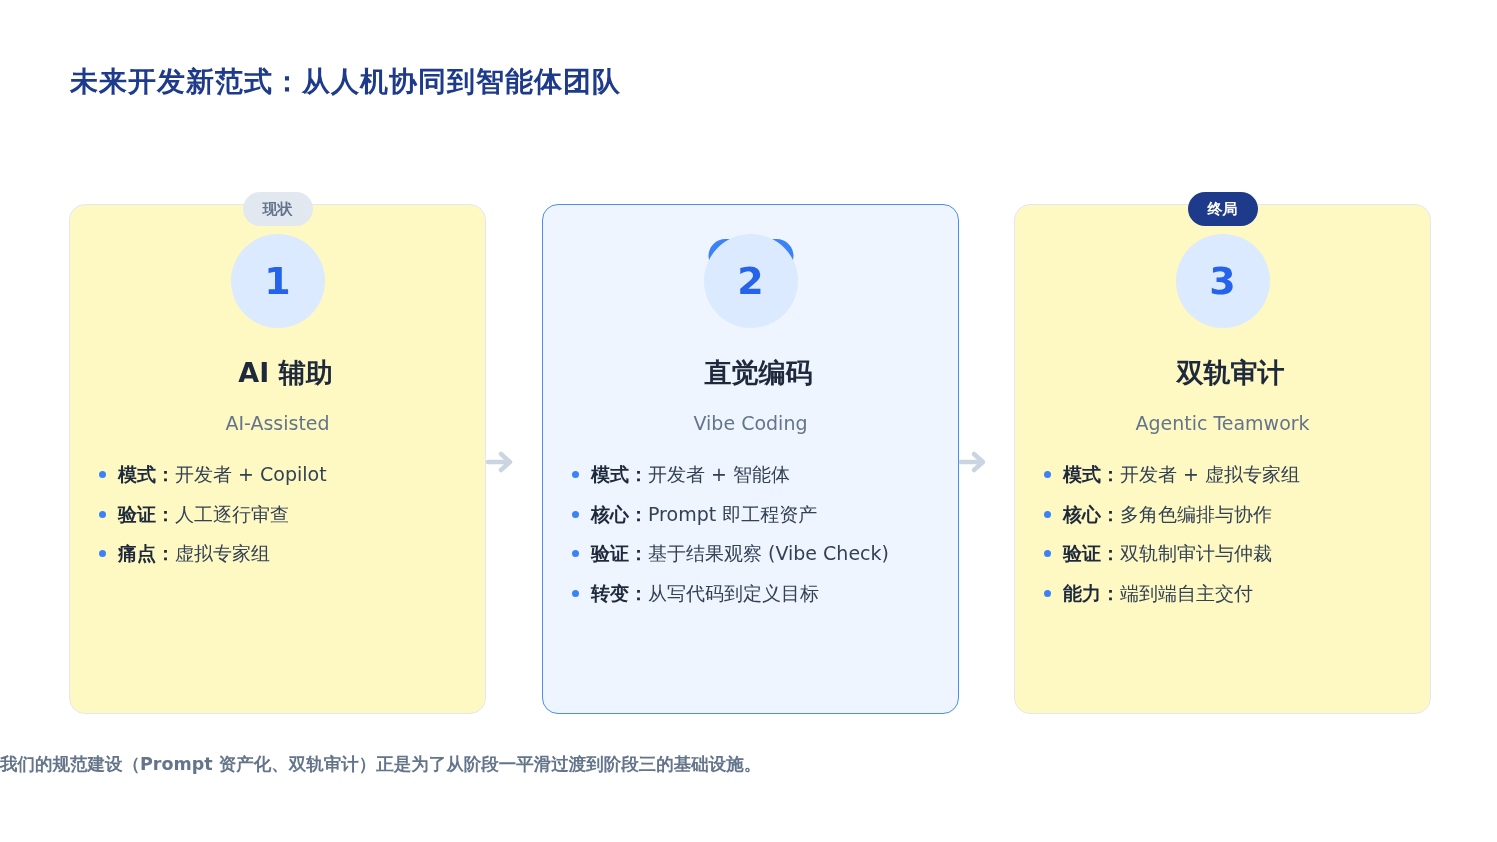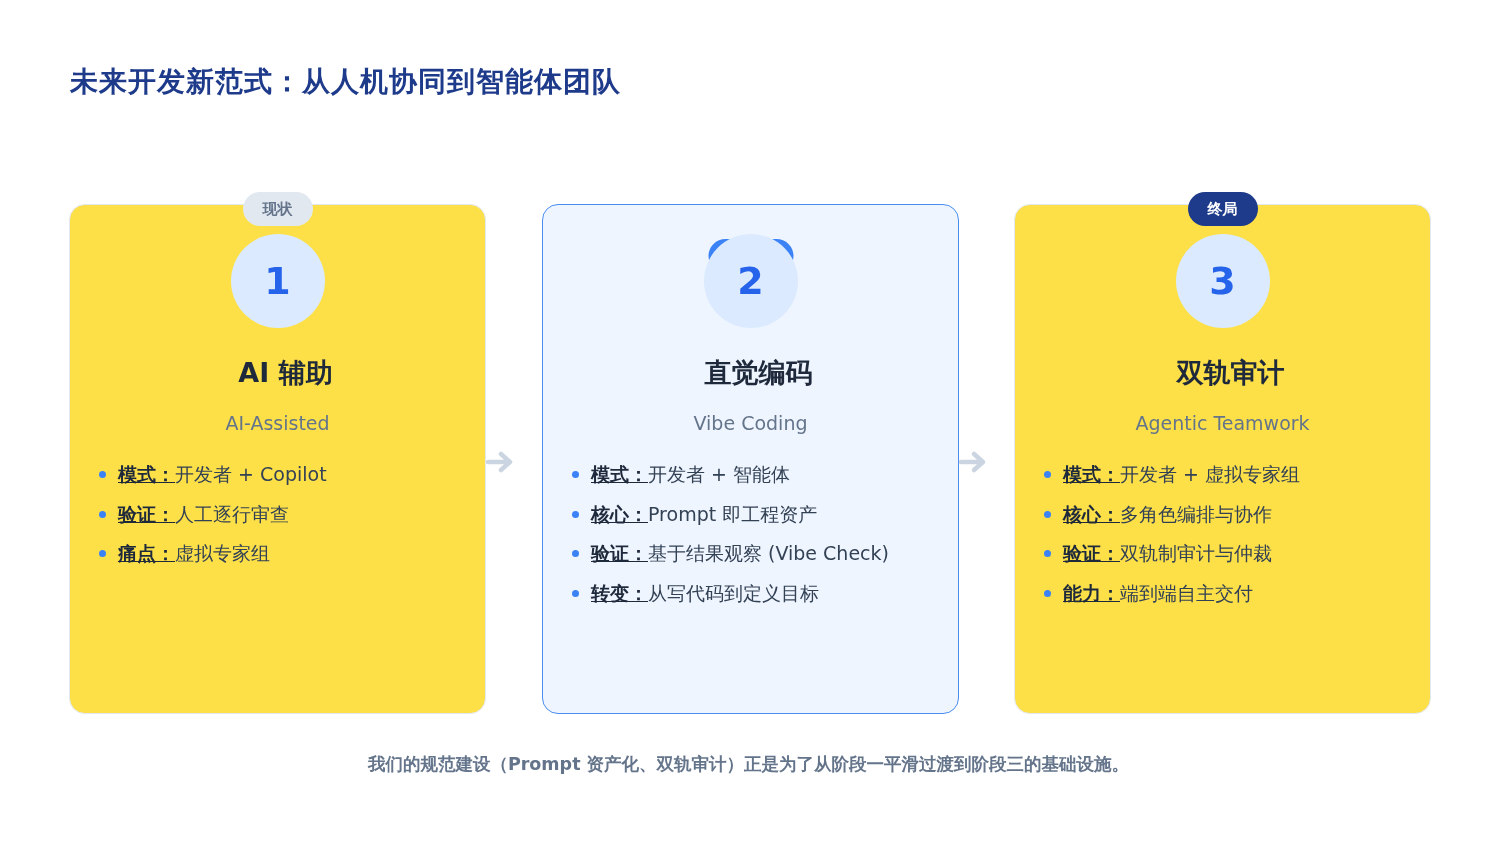--- a/index.html
+++ b/index.html
@@ -14,21 +14,21 @@
       position: absolute; left: 70px; top: 56px;
       font-size: 28px; font-weight: 700; color: #1e3a8a;
       letter-spacing: 1px; line-height: 52px;
     }
     .subtitle {
       position: absolute; left: 70px; top: 126px;
       font-size: 21px; color: #64748b; line-height: 30px;
     }
     .card {
       position: absolute; top: 204px; width: 417px; height: 510px;
-      background: #fde047; border: 1.5px solid #e2e8f0; border-radius: 16px;
+      background: #fef9c3; border: 1.5px solid #e2e8f0; border-radius: 16px;
     }
     .card.active { background: #eef5ff; border: 1.5px solid #4a8df0; }
     .card1 { left: 69px; }
     .card2 { left: 542px; }
     .card3 { left: 1014px; }
     .badge {
       position: absolute; top: -13px; left: 50%; transform: translateX(-50%);
       height: 34px; padding: 0 20px; border-radius: 17px;
       font-size: 15px; font-weight: 700; line-height: 34px; white-space: nowrap;
     }
@@ -51,28 +51,28 @@
     }
     .points { position: absolute; top: 255px; left: 28px; right: 20px; list-style: none; }
     .point {
       position: relative; padding-left: 20px; height: 39.5px;
       font-size: 19px; color: #334155; line-height: 28px; white-space: nowrap;
     }
     .point .dot {
       position: absolute; left: 1px; top: 11px; width: 7px; height: 7px;
       border-radius: 50%; background: #3b82f6;
     }
-    .point .key { font-weight: 700; color: #1e293b; text-decoration: underline; }
+    .point .key { font-weight: 700; color: #1e293b; }
     .arrow {
       position: absolute; top: 449px; width: 30px; height: 26px;
     }
     .arrow1 { left: 485px; }
     .arrow2 { left: 958px; }
     .footer {
-      position: absolute; top: 750px; left: 0; width: 1497px; text-align: center;
+      position: absolute; top: 750px; left: 0; width: 1497px; text-align: left;
       font-size: 17.5px; font-weight: 700; color: #64748b; line-height: 28px;
     }
   </style>
 </head>
 <body>
 
 <div class="page">
 
   <h1 class="title">未来开发新范式：从人机协同到智能体团队</h1>
 

